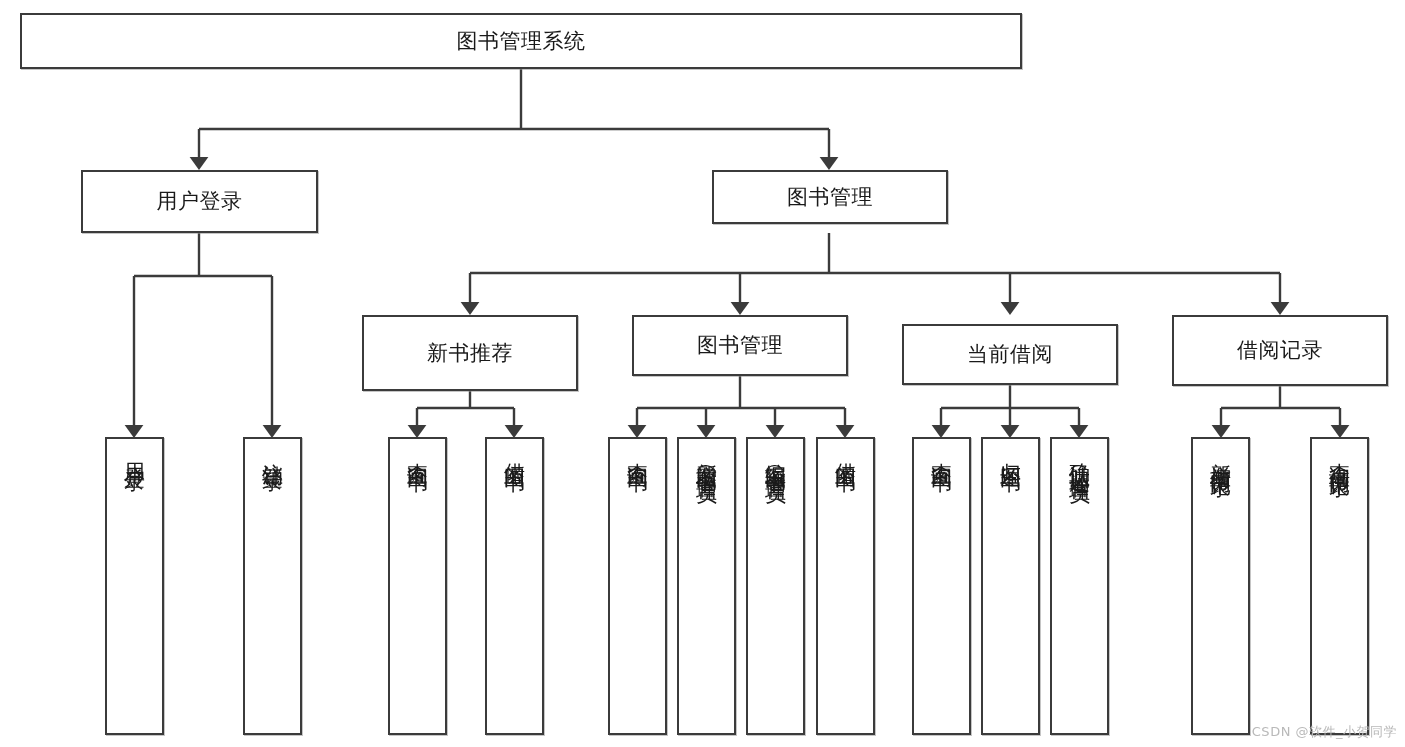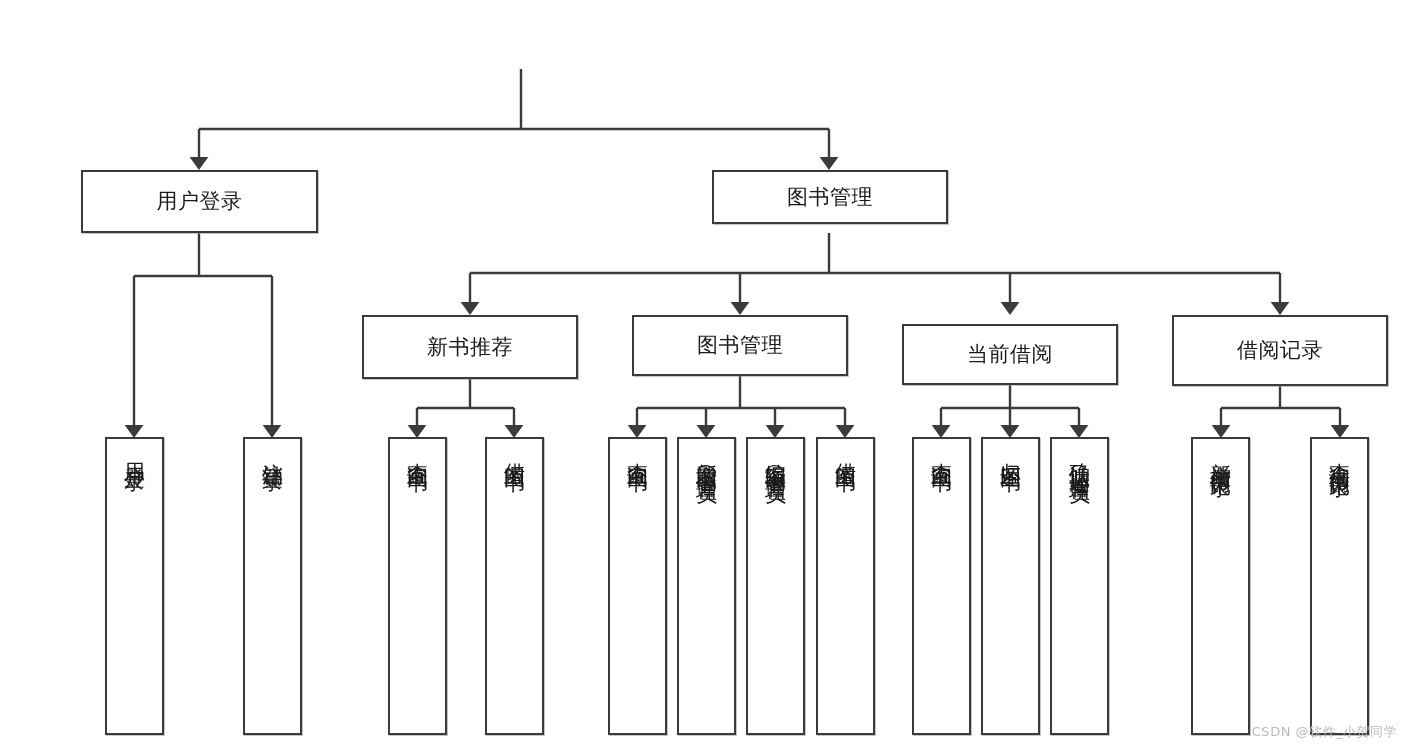--- a/index.html
+++ b/index.html
@@ -119,29 +119,32 @@
       <path d="M1010,408 L1010,428" marker-end="url(#arw)"></path>
       <path d="M1079,408 L1079,428" marker-end="url(#arw)"></path>
 
       <path d="M1280,376 L1280,408"></path>
       <path d="M1221,408 L1340,408"></path>
       <path d="M1221,408 L1221,428" marker-end="url(#arw)"></path>
       <path d="M1340,408 L1340,428" marker-end="url(#arw)"></path>
     </g>
   </svg>
 
+  <div class="node horiz" style="left:20px; top:13px; width:1002px; height:56px;">
+    <span class="label">图书管理系统</span>
+  </div>
 
   <div class="node horiz" style="left:81px; top:170px; width:237px; height:63px;">
     <span class="label">用户登录</span>
   </div>
   <div class="node horiz" style="left:712px; top:170px; width:236px; height:54px;">
     <span class="label">图书管理</span>
   </div>
 
-  <div class="node horiz" style="left:362px; top:315px; width:216px; height:64px;">
+  <div class="node horiz" style="left:362px; top:315px; width:216px; height:76px;">
     <span class="label">新书推荐</span>
   </div>
   <div class="node horiz" style="left:632px; top:315px; width:216px; height:61px;">
     <span class="label">图书管理</span>
   </div>
   <div class="node horiz" style="left:902px; top:315px; width:216px; height:61px;margin-top:9px;">
     <span class="label">当前借阅</span>
   </div>
   <div class="node horiz" style="left:1172px; top:315px; width:216px; height:71px;">
     <span class="label">借阅记录</span>

